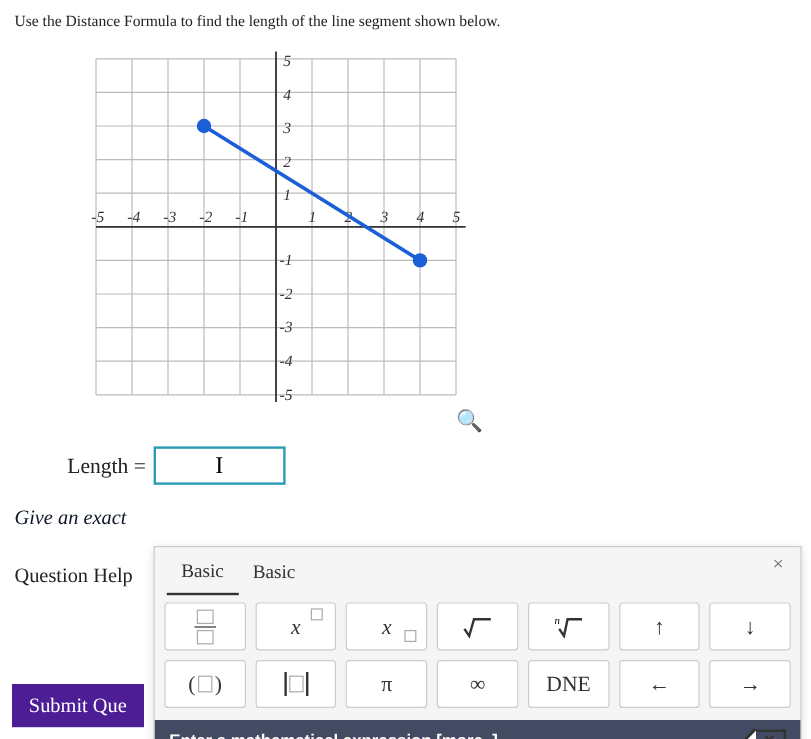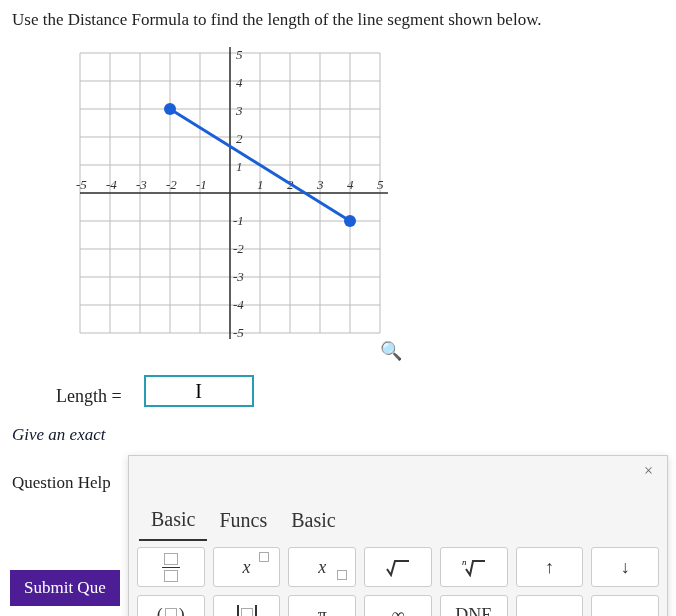--- a/index.html
+++ b/index.html
@@ -6,40 +6,40 @@
     body {
       font-family: Georgia, serif;
       background: #fff;
       width: 676px;
       height: 616px;
       position: relative;
       overflow: hidden;
     }
     .question-text {
       padding: 10px 12px 8px 12px;
-      font-size: 17px;
+      font-size: 13px;
       color: #222;
     }
     .graph-area {
       margin-left: 50px;
       margin-top: 5px;
     }
     .magnify {
       position: absolute;
       left: 380px;
       top: 340px;
       color: #888;
       font-size: 18px;
     }
     .length-row {
       margin-left: 56px;
       margin-top: 28px;
       display: flex;
-      align-items: flex-end;
-      gap: 22px;
+      align-items: center;
+      gap: 6px;
     }
     .length-label { font-size: 18px; color: #222; }
     .length-input {
       border: 2px solid #2a9bb5;
       width: 110px;
       height: 32px;
       display: flex;
       align-items: center;
       justify-content: center;
       font-family: serif;
@@ -81,24 +81,23 @@
       box-shadow: 0 2px 8px rgba(0,0,0,0.15);
     }
     .tabs {
       display: flex;
       align-items: center;
       padding: 6px 10px 0 10px;
       position: relative;
     }
     .tab {
       padding: 6px 12px 8px 12px;
-      font-size: 20px;
+      font-size: 16px;
       color: #333;
       cursor: pointer;
-      margin-top: 40px;
     }
     .tab.active {
       border-bottom: 2px solid #333;
     }
     .close-x {
       position: absolute;
       right: 14px;
       top: 6px;
       font-size: 16px;
       color: #666;
@@ -253,21 +252,20 @@
 </div>
 
 <div class="exact-text">Give an exact</div>
 <div class="help-text">Question Help</div>
 
 <button class="submit-btn">Submit Que</button>
 
 <div class="math-panel">
   <div class="tabs">
     <div class="tab active">Basic</div>
-    <div class="tab">Funcs</div>
     <div class="tab">Basic</div>
     <div class="close-x">×</div>
   </div>
   <div class="key-rows">
     <div class="key-row">
       <div class="key">
         <div class="frac">
             <div class="fb"></div>
             <div class="bar"></div>
             <div class="fb"></div>

